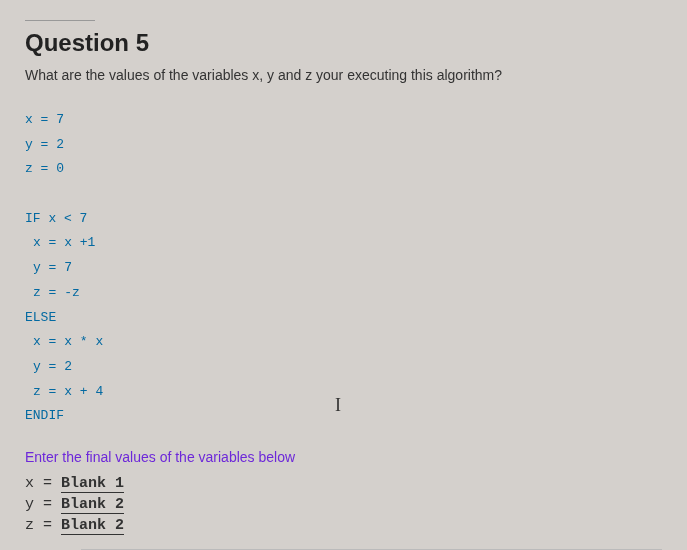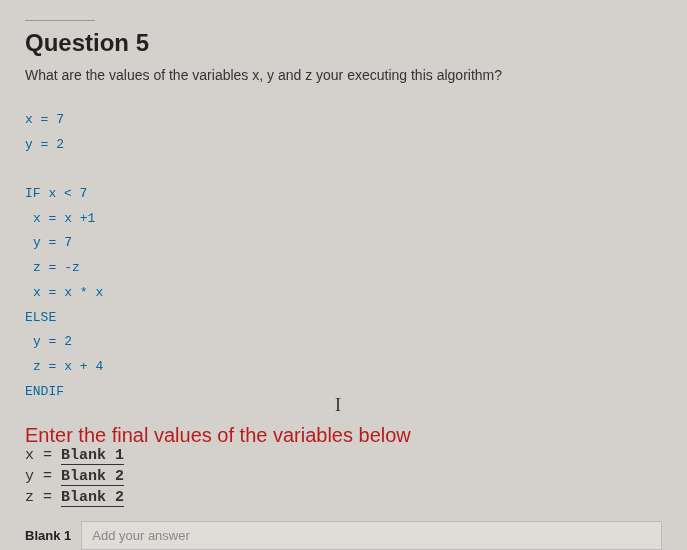--- a/index.html
+++ b/index.html
@@ -48,22 +48,23 @@
     }
     .cursor {
       position: absolute;
       left: 335px;
       top: 395px;
       font-family: serif;
       font-size: 18px;
       color: #333;
     }
     .instruction {
-      font-size: 20px;
-      color: #b91c1c;
+      font-size: 14px;
+      color: #6d28d9;
+      margin-bottom: 10px;
     }
     .blank-line {
       font-family: "Courier New", monospace;
       font-size: 15px;
       margin-bottom: 4px;
     }
     .blank-label {
       font-weight: bold;
       border-bottom: 1px solid #333;
     }
@@ -94,27 +95,28 @@
 </head>
 <body>
 
 <div class="title-divider"></div>
 <h2 class="question-title">Question 5</h2>
 <p class="question-text">What are the values of the variables x, y and z your executing this algorithm?</p>
 
 <div class="code-block">
   <span class="code-line">x = 7</span>
   <span class="code-line">y = 2</span>
+  <span class="code-line">z = 0</span>
   <br>
   <span class="code-line">IF x &lt; 7</span>
   <span class="code-line indent">x = x +1</span>
   <span class="code-line indent">y = 7</span>
   <span class="code-line indent">z = -z</span>
+  <span class="code-line">ELSE</span>
   <span class="code-line indent">x = x * x</span>
-  <span class="code-line">ELSE</span>
   <span class="code-line indent">y = 2</span>
   <span class="code-line indent">z = x + 4</span>
   <span class="code-line">ENDIF</span>
 </div>
 
 <span class="cursor">I</span>
 
 <p class="instruction">Enter the final values of the variables below</p>
 
 <div class="blank-line">

